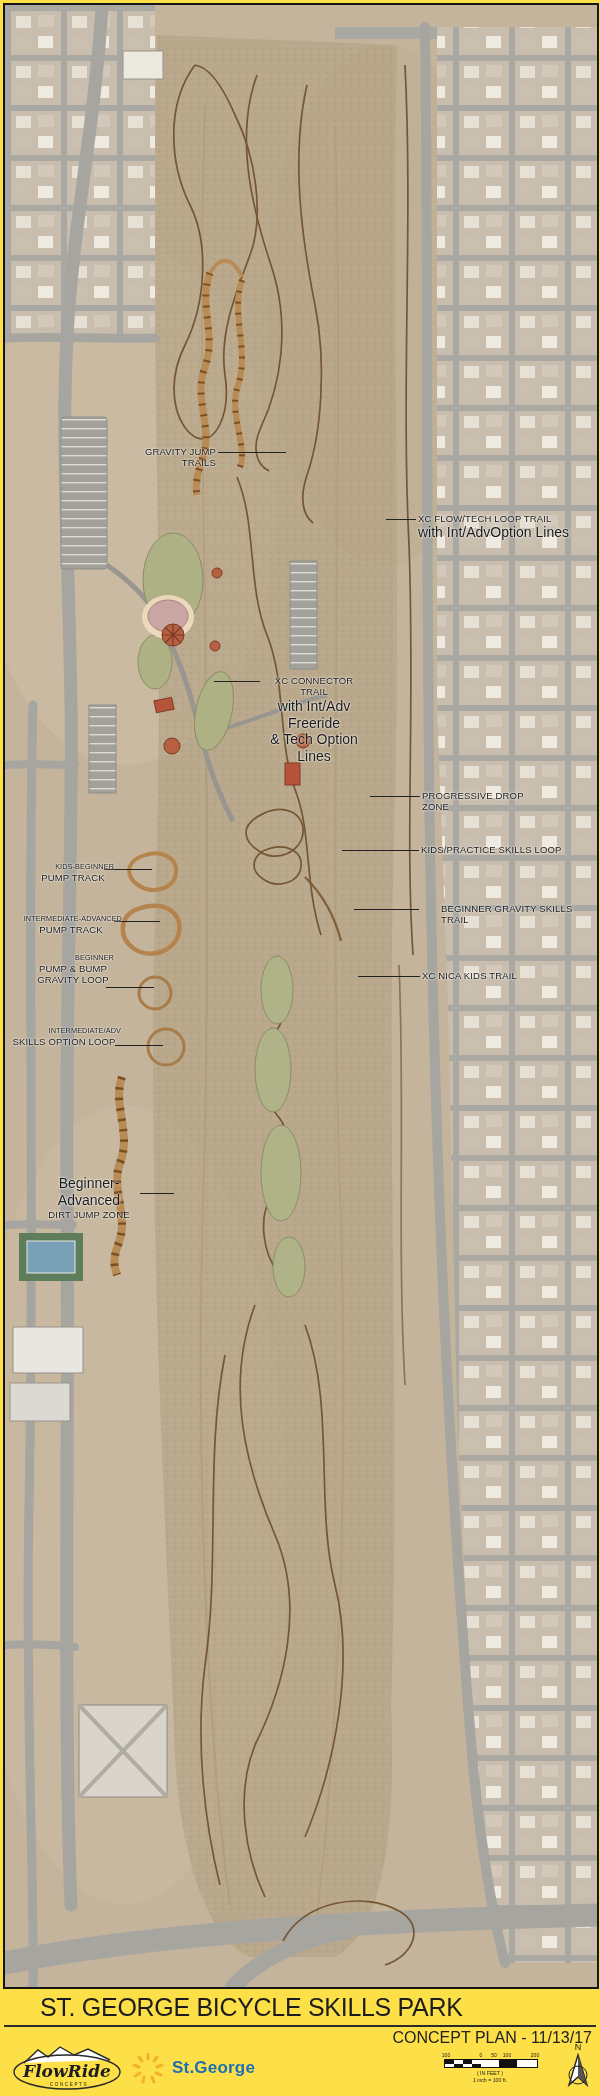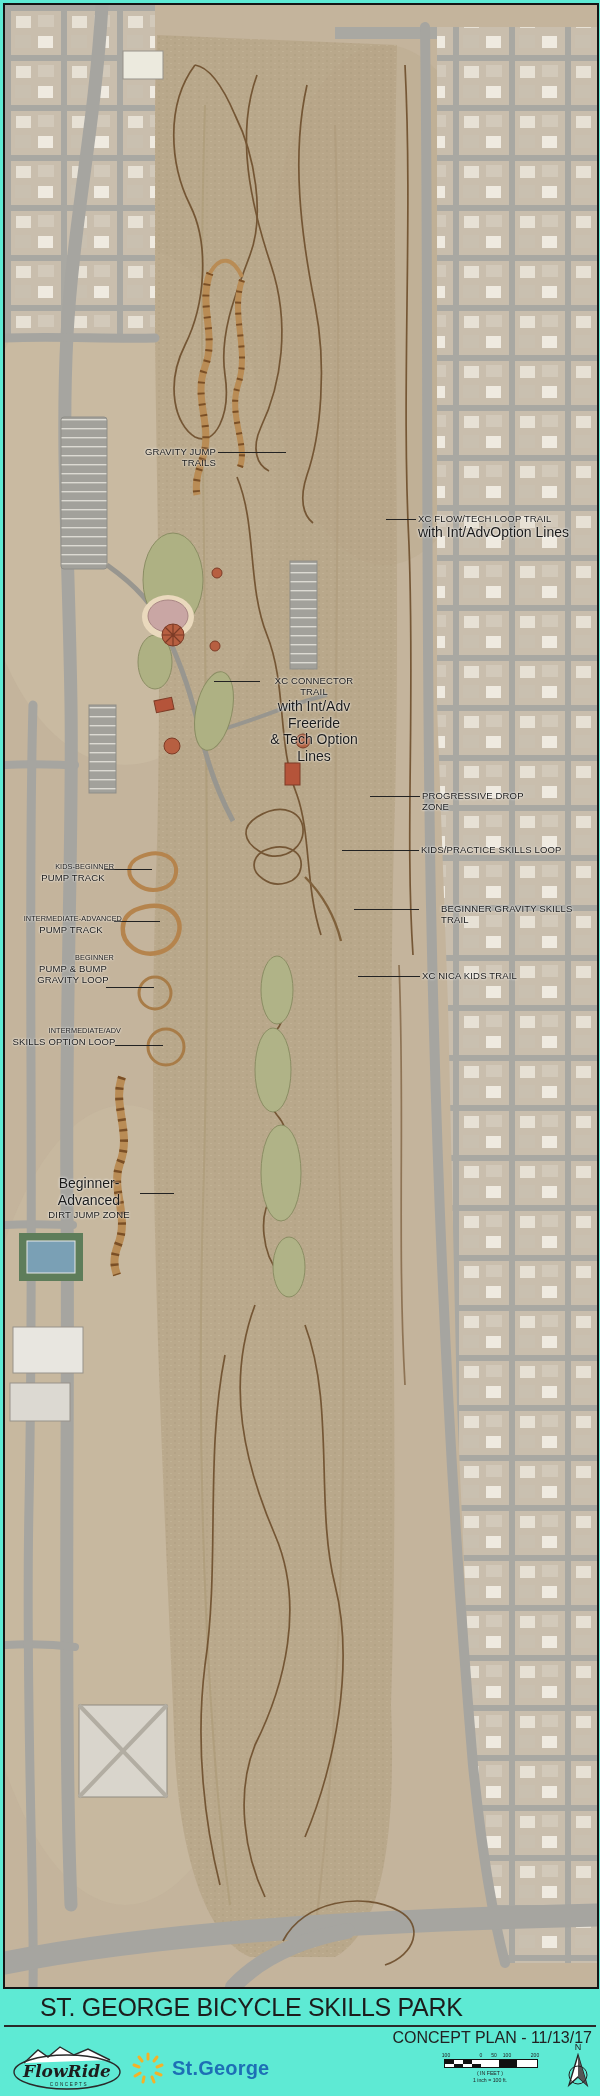--- a/index.html
+++ b/index.html
@@ -1,16 +1,16 @@
 <!DOCTYPE html>
 <html><head>
 <meta charset="utf-8">
 <style>
   html,body{margin:0;padding:0;background:#fff;}
-  .page{position:relative;width:600px;height:2096px;background:#5eead4;overflow:hidden;
+  .page{position:relative;width:600px;height:2096px;background:#fde047;overflow:hidden;
         font-family:"Liberation Sans",sans-serif;}
   
   .map-frame{position:absolute;left:3px;top:3px;width:592px;height:1982px;
              border:2px solid #151515;background:#c4b49c;}
   .map-frame svg{position:absolute;left:0;top:0;}
   
   .lbl{position:absolute;z-index:6;color:#1a1a1a;line-height:1.2;
        text-shadow:0 0 2px rgba(255,255,255,.9),0 0 3px rgba(255,255,255,.7);}
   .lbl span{display:block;}
   .lbl .lg{font-size:9.5px;letter-spacing:.15px;}
@@ -19,21 +19,21 @@
   .ta-r{text-align:right}.ta-c{text-align:center}.ta-l{text-align:left}
   .leader{position:absolute;height:0;border-top:1px solid #222;z-index:5;}
   
   .title{position:absolute;left:8px;top:1993px;font-size:25px;color:#1c1c1c;letter-spacing:-.3px;margin-left:32px;}
   .title-rule{position:absolute;left:4px;top:2025px;width:592px;height:2px;background:#2a2a2a;}
   .plan-label{position:absolute;right:8px;top:2029px;font-size:16px;color:#222;text-align:center;}
   
   .flowride{position:absolute;left:12px;top:2043px;width:112px;height:50px;}
   
   .stgeorge{position:absolute;left:130px;top:2050px;display:flex;align-items:center;}
-  .stg-text{font-size:20px;font-weight:bold;color:#1d6fb5;letter-spacing:.2px;margin-left:6px;}
+  .stg-text{font-size:17px;font-weight:bold;color:#1d6fb5;letter-spacing:.2px;margin-left:6px;}
   
   .scalebar{position:absolute;left:444px;top:2052px;width:100px;font-size:5px;color:#222;}
   .ticks{position:relative;height:7px;}
   .ticks span{position:absolute;transform:translateX(-50%);}
   .bar{position:relative;width:92px;height:7px;border:1px solid #111;background:#fff;overflow:hidden;}
   .checker{position:absolute;left:0;top:0;width:36px;height:100%;
            background:repeating-linear-gradient(90deg,#111 0 9px,#fff 9px 18px);}
   .checker::after{content:"";position:absolute;left:0;top:50%;width:100%;height:50%;
            background:repeating-linear-gradient(90deg,#fff 0 9px,#111 9px 18px);}
   .seg{position:absolute;top:0;height:100%;}

